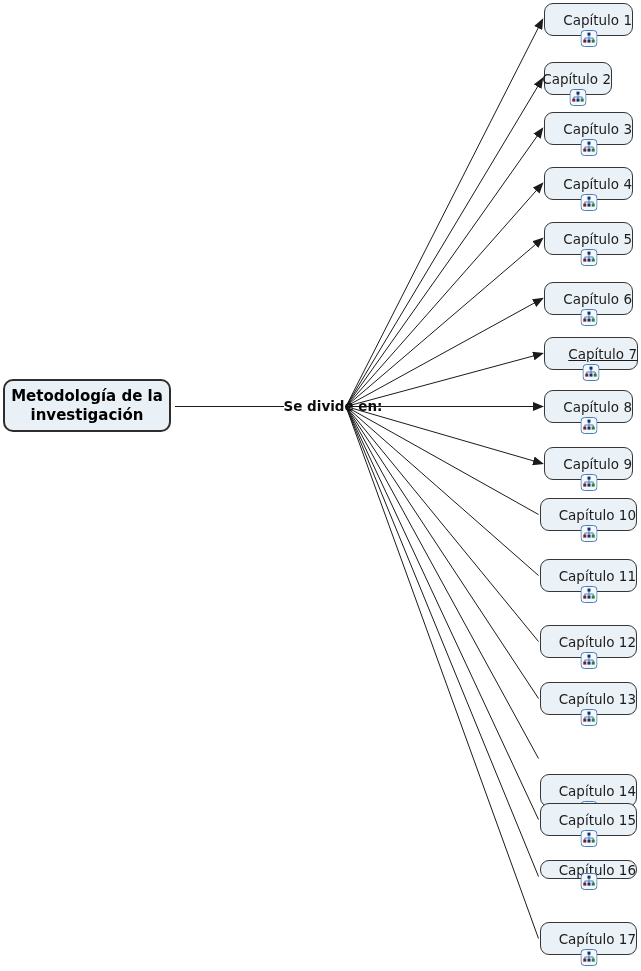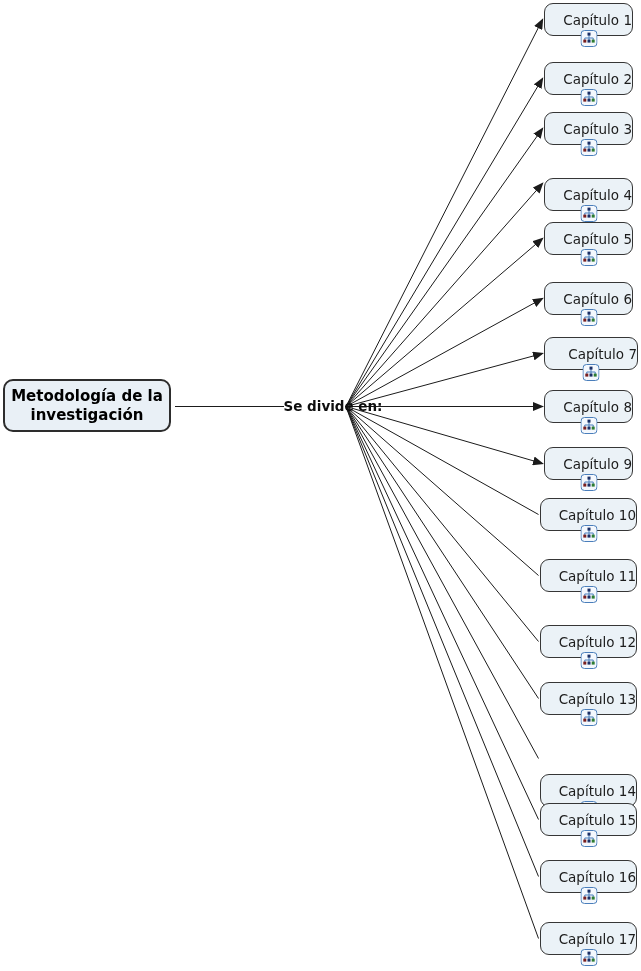--- a/index.html
+++ b/index.html
@@ -104,21 +104,21 @@
         <span>Capítulo 1</span>
         <span class="node-icon"><svg width="17" height="17" viewBox="0 0 17 17" xmlns="http://www.w3.org/2000/svg">
             <rect x="0.5" y="0.5" width="16" height="16" rx="3.5" fill="#f4f8fd" stroke="#4a7ebb"></rect>
             <path d="M8.5 4 V8 M4.3 8 H12.7 M4.3 8 V10 M8.5 8 V10 M12.7 8 V10" fill="none" stroke="#4a7ebb" stroke-width="1"></path>
             <rect x="7" y="2.6" width="3" height="3" fill="#1b2f66"></rect>
             <rect x="2.8" y="9.6" width="3" height="3" fill="#7a1f1f"></rect>
             <rect x="7" y="9.6" width="3" height="3" fill="#1b2f66"></rect>
             <rect x="11.2" y="9.6" width="3" height="3" fill="#2e7d32"></rect>
           </svg></span>
       </div>
-      <div class="chapter-node" style="left:544px;top:62px;width:89px;height:33px;">
+      <div class="chapter-node" style="left:544px;top:62px;width:68px;height:33px;">
         <span>Capítulo 2</span>
         <span class="node-icon"><svg width="17" height="17" viewBox="0 0 17 17" xmlns="http://www.w3.org/2000/svg">
             <rect x="0.5" y="0.5" width="16" height="16" rx="3.5" fill="#f4f8fd" stroke="#4a7ebb"></rect>
             <path d="M8.5 4 V8 M4.3 8 H12.7 M4.3 8 V10 M8.5 8 V10 M12.7 8 V10" fill="none" stroke="#4a7ebb" stroke-width="1"></path>
             <rect x="7" y="2.6" width="3" height="3" fill="#1b2f66"></rect>
             <rect x="2.8" y="9.6" width="3" height="3" fill="#7a1f1f"></rect>
             <rect x="7" y="9.6" width="3" height="3" fill="#1b2f66"></rect>
             <rect x="11.2" y="9.6" width="3" height="3" fill="#2e7d32"></rect>
           </svg></span>
       </div>
@@ -126,21 +126,21 @@
         <span>Capítulo 3</span>
         <span class="node-icon"><svg width="17" height="17" viewBox="0 0 17 17" xmlns="http://www.w3.org/2000/svg">
             <rect x="0.5" y="0.5" width="16" height="16" rx="3.5" fill="#f4f8fd" stroke="#4a7ebb"></rect>
             <path d="M8.5 4 V8 M4.3 8 H12.7 M4.3 8 V10 M8.5 8 V10 M12.7 8 V10" fill="none" stroke="#4a7ebb" stroke-width="1"></path>
             <rect x="7" y="2.6" width="3" height="3" fill="#1b2f66"></rect>
             <rect x="2.8" y="9.6" width="3" height="3" fill="#7a1f1f"></rect>
             <rect x="7" y="9.6" width="3" height="3" fill="#1b2f66"></rect>
             <rect x="11.2" y="9.6" width="3" height="3" fill="#2e7d32"></rect>
           </svg></span>
       </div>
-      <div class="chapter-node" style="left:544px;top:178px;width:89px;height:33px;">
+      <div class="chapter-node" style="left:544px;top:167px;width:89px;height:33px;">
         <span>Capítulo 4</span>
         <span class="node-icon"><svg width="17" height="17" viewBox="0 0 17 17" xmlns="http://www.w3.org/2000/svg">
             <rect x="0.5" y="0.5" width="16" height="16" rx="3.5" fill="#f4f8fd" stroke="#4a7ebb"></rect>
             <path d="M8.5 4 V8 M4.3 8 H12.7 M4.3 8 V10 M8.5 8 V10 M12.7 8 V10" fill="none" stroke="#4a7ebb" stroke-width="1"></path>
             <rect x="7" y="2.6" width="3" height="3" fill="#1b2f66"></rect>
             <rect x="2.8" y="9.6" width="3" height="3" fill="#7a1f1f"></rect>
             <rect x="7" y="9.6" width="3" height="3" fill="#1b2f66"></rect>
             <rect x="11.2" y="9.6" width="3" height="3" fill="#2e7d32"></rect>
           </svg></span>
       </div>
@@ -159,21 +159,21 @@
         <span>Capítulo 6</span>
         <span class="node-icon"><svg width="17" height="17" viewBox="0 0 17 17" xmlns="http://www.w3.org/2000/svg">
             <rect x="0.5" y="0.5" width="16" height="16" rx="3.5" fill="#f4f8fd" stroke="#4a7ebb"></rect>
             <path d="M8.5 4 V8 M4.3 8 H12.7 M4.3 8 V10 M8.5 8 V10 M12.7 8 V10" fill="none" stroke="#4a7ebb" stroke-width="1"></path>
             <rect x="7" y="2.6" width="3" height="3" fill="#1b2f66"></rect>
             <rect x="2.8" y="9.6" width="3" height="3" fill="#7a1f1f"></rect>
             <rect x="7" y="9.6" width="3" height="3" fill="#1b2f66"></rect>
             <rect x="11.2" y="9.6" width="3" height="3" fill="#2e7d32"></rect>
           </svg></span>
       </div>
-      <div class="chapter-node" style="left:544px;top:337px;width:94px;height:33px;">
+      <div class="chapter-node" style="left:544px;top:337px;width:94px;height:33px;text-decoration:underline;">
         <span>Capítulo 7</span>
         <span class="node-icon"><svg width="17" height="17" viewBox="0 0 17 17" xmlns="http://www.w3.org/2000/svg">
             <rect x="0.5" y="0.5" width="16" height="16" rx="3.5" fill="#f4f8fd" stroke="#4a7ebb"></rect>
             <path d="M8.5 4 V8 M4.3 8 H12.7 M4.3 8 V10 M8.5 8 V10 M12.7 8 V10" fill="none" stroke="#4a7ebb" stroke-width="1"></path>
             <rect x="7" y="2.6" width="3" height="3" fill="#1b2f66"></rect>
             <rect x="2.8" y="9.6" width="3" height="3" fill="#7a1f1f"></rect>
             <rect x="7" y="9.6" width="3" height="3" fill="#1b2f66"></rect>
             <rect x="11.2" y="9.6" width="3" height="3" fill="#2e7d32"></rect>
           </svg></span>
       </div>
@@ -258,21 +258,21 @@
         <span>Capítulo 15</span>
         <span class="node-icon"><svg width="17" height="17" viewBox="0 0 17 17" xmlns="http://www.w3.org/2000/svg">
             <rect x="0.5" y="0.5" width="16" height="16" rx="3.5" fill="#f4f8fd" stroke="#4a7ebb"></rect>
             <path d="M8.5 4 V8 M4.3 8 H12.7 M4.3 8 V10 M8.5 8 V10 M12.7 8 V10" fill="none" stroke="#4a7ebb" stroke-width="1"></path>
             <rect x="7" y="2.6" width="3" height="3" fill="#1b2f66"></rect>
             <rect x="2.8" y="9.6" width="3" height="3" fill="#7a1f1f"></rect>
             <rect x="7" y="9.6" width="3" height="3" fill="#1b2f66"></rect>
             <rect x="11.2" y="9.6" width="3" height="3" fill="#2e7d32"></rect>
           </svg></span>
       </div>
-      <div class="chapter-node" style="left:540px;top:860px;width:97px;height:33px;padding-left:42px;">
+      <div class="chapter-node" style="left:540px;top:860px;width:97px;height:19px;padding-left:42px;">
         <span>Capítulo 16</span>
         <span class="node-icon"><svg width="17" height="17" viewBox="0 0 17 17" xmlns="http://www.w3.org/2000/svg">
             <rect x="0.5" y="0.5" width="16" height="16" rx="3.5" fill="#f4f8fd" stroke="#4a7ebb"></rect>
             <path d="M8.5 4 V8 M4.3 8 H12.7 M4.3 8 V10 M8.5 8 V10 M12.7 8 V10" fill="none" stroke="#4a7ebb" stroke-width="1"></path>
             <rect x="7" y="2.6" width="3" height="3" fill="#1b2f66"></rect>
             <rect x="2.8" y="9.6" width="3" height="3" fill="#7a1f1f"></rect>
             <rect x="7" y="9.6" width="3" height="3" fill="#1b2f66"></rect>
             <rect x="11.2" y="9.6" width="3" height="3" fill="#2e7d32"></rect>
           </svg></span>
       </div>

